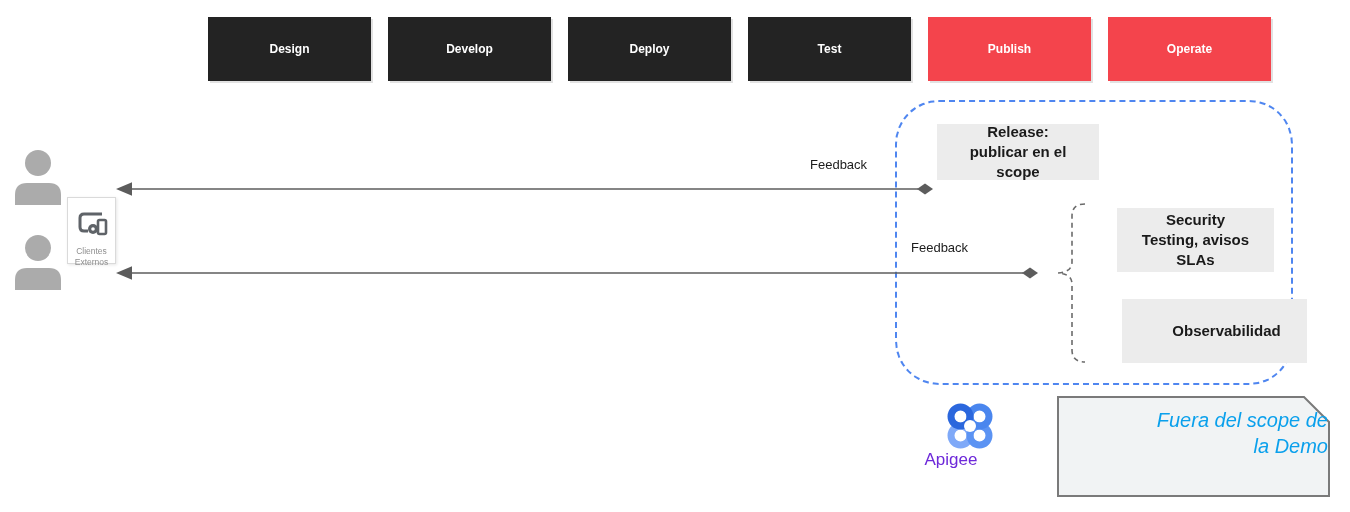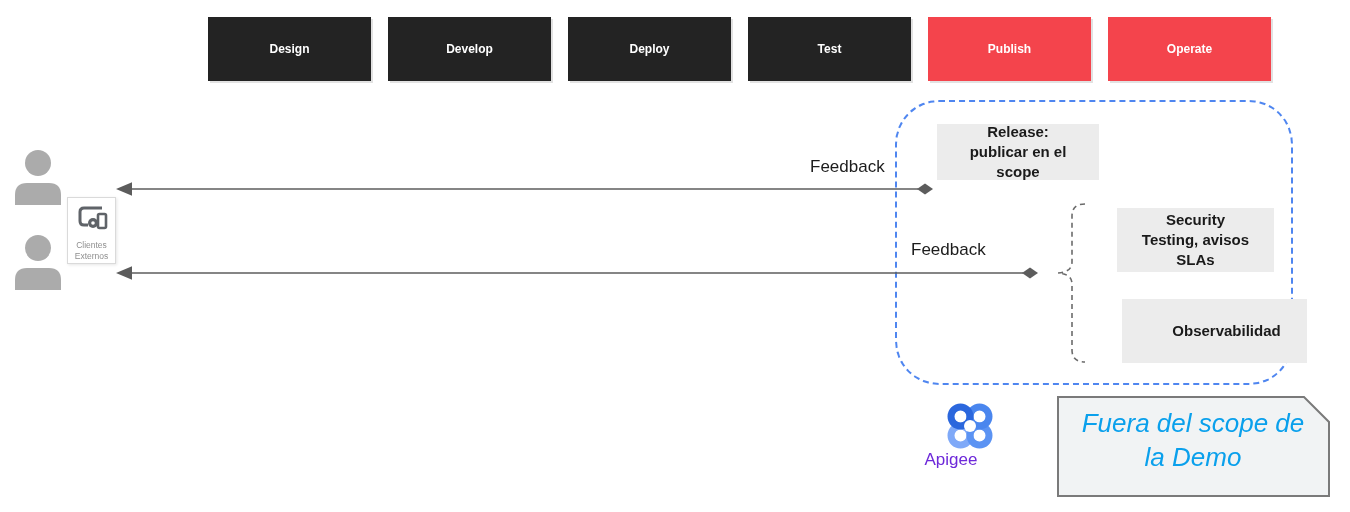--- a/index.html
+++ b/index.html
@@ -25,46 +25,46 @@
   .gbox{
     position:absolute;background:#ECECEC;color:#1a1a1a;
     display:flex;flex-direction:column;align-items:center;justify-content:center;
     font-weight:bold;font-size:15px;line-height:1.32;text-align:center;
   }
   #release-box{left:937px;top:124px;width:162px;height:56px;}
   #security-box{left:1117px;top:208px;width:157px;height:64px;}
   #observability-box{left:1122px;top:299px;width:161px;height:64px;padding-left:24px;}
   
   .fb-label{
-    position:absolute;font-size:17px;color:#1c1c1c;
+    position:absolute;font-size:13px;color:#1c1c1c;
   }
   #feedback-label-1{left:810px;top:157px;}
   #feedback-label-2{left:911px;top:240px;}
   
   #clients-box{
     position:absolute;left:67px;top:197px;width:49px;height:67px;
     background:#ffffff;border:1px solid #dadada;box-sizing:border-box;
     box-shadow:1px 1px 3px rgba(0,0,0,0.10);
     display:flex;flex-direction:column;align-items:center;justify-content:flex-start;
-    padding-top:7px;
+    padding-top:13px;
   }
   #clients-box .cap{
     font-size:8.5px;color:#8f8f8f;line-height:1.3;text-align:center;
   }
   #clients-box .iconwrap{margin-bottom:5px;}
   .abs{position:absolute;}
   
   #apigee-label{
     position:absolute;left:921px;top:450px;width:60px;text-align:center;
     font-size:17px;color:#6d28d9;
   }
   
   #note-text{
-    position:absolute;left:1058px;top:407px;width:270px;text-align:center;
-    font-style:italic;font-size:26px;line-height:1.3;color:#0AA0EC;
+    position:absolute;left:1058px;top:407px;width:270px;text-align:right;
+    font-style:italic;font-size:20px;line-height:1.3;color:#0AA0EC;
   }
 </style>
 </head>
 <body>
 
 <div id="canvas">
 
   <div class="stage dark" style="left:208px">Design</div>
   <div class="stage dark" style="left:388px">Develop</div>
   <div class="stage dark" style="left:568px">Deploy</div>

